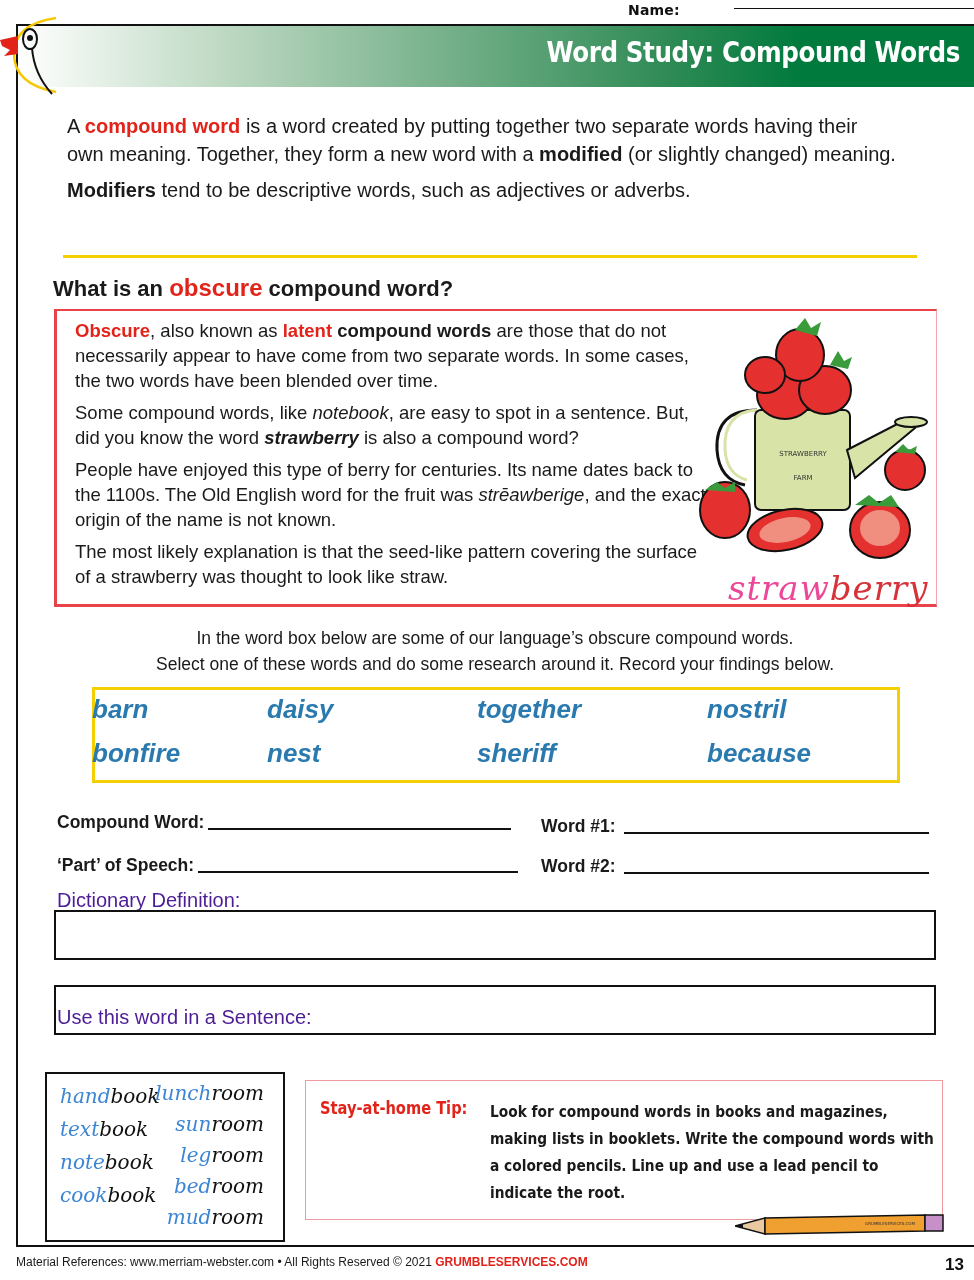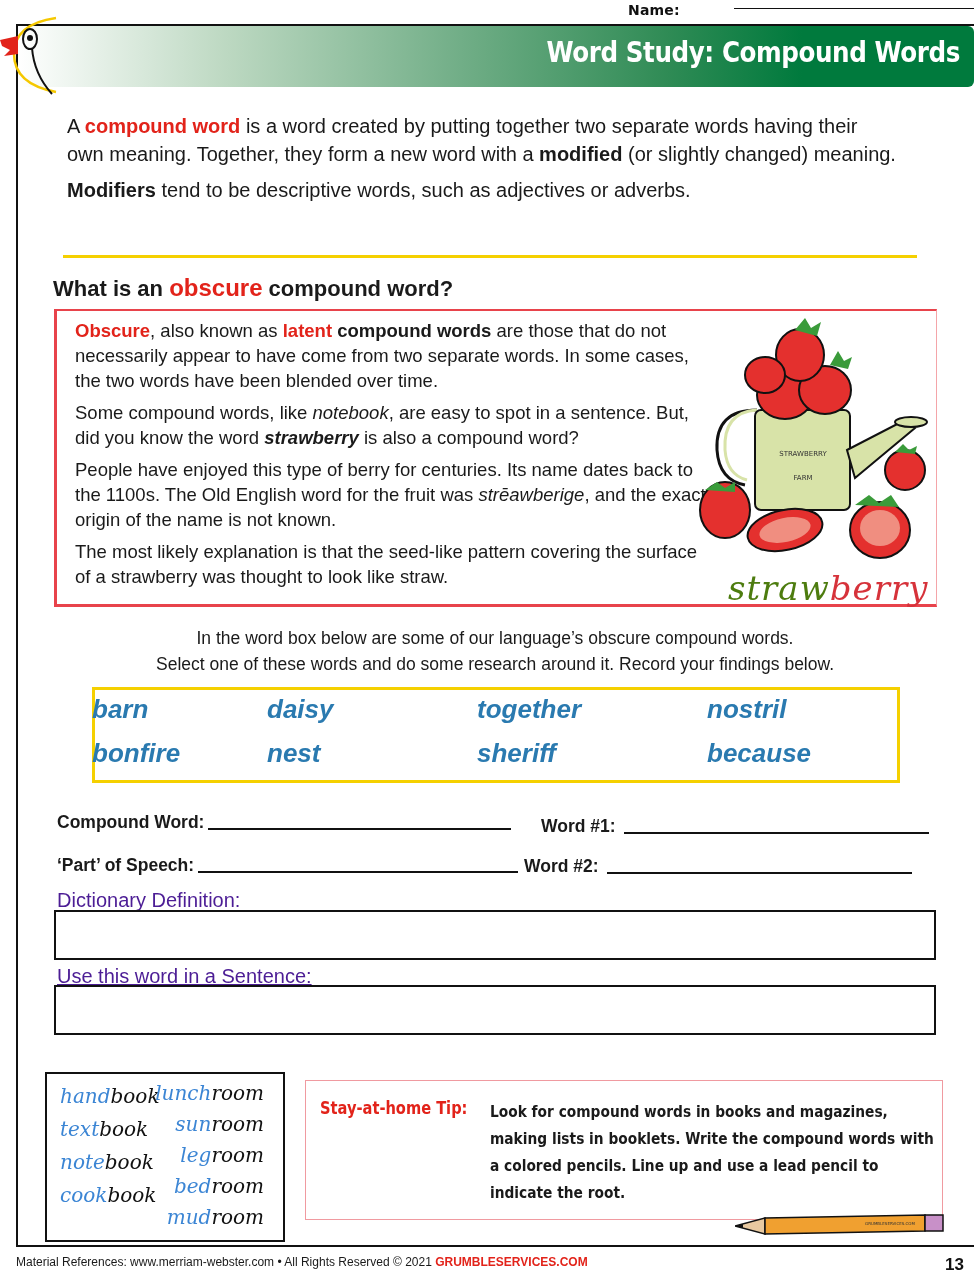--- a/index.html
+++ b/index.html
@@ -6,42 +6,42 @@
   html, body { width: 974px; height: 1280px; background: #ffffff; overflow: hidden; }
   body { position: relative; font-family: "Liberation Sans", "DejaVu Sans", sans-serif; color: #1a1a1a; }
 
   .name-row { position: absolute; top: 0; left: 600px; width: 374px; height: 20px; display: flex; align-items: center; gap: 44px; }
   .name-label { font-family: "DejaVu Sans", sans-serif; font-size: 14px; font-weight: bold; color: #111; margin-left: 28px; letter-spacing: 0.2px; }
   .name-line { flex: 1; border-bottom: 1.5px solid #111; margin-left: 10px; margin-bottom: 3px; }
 
   .page-frame { position: absolute; left: 16px; top: 24px; width: 960px; height: 1223px; border: 2px solid #111; border-right: none; }
 
   .header-bar { position: absolute; left: 18px; top: 26px; width: 956px; height: 61px;
-    background: linear-gradient(to right, #ffffff 0%, #bcd8c1 22%, #75b08a 45%, #2f8b55 68%, #007a3d 82%, #007a3d 100%); border-radius: 6px; }
+    background: linear-gradient(to right, #ffffff 0%, #bcd8c1 22%, #75b08a 45%, #2f8b55 68%, #007a3d 82%, #007a3d 100%); }
   .header-title { position: absolute; right: 14px; top: 10px; font-family: "DejaVu Sans", sans-serif; font-weight: bold; font-size: 28px; color: #ffffff; letter-spacing: -0.5px; transform: scaleX(0.88); transform-origin: right center; }
 
   .bird-logo { position: absolute; left: 0; top: 14px; width: 60px; height: 90px; }
 
   .intro { position: absolute; left: 67px; top: 112px; width: 830px; font-size: 20px; line-height: 28px; color: #1a1a1a; }
   .intro p { margin-bottom: 8px; }
   .red { color: #e2231a; font-weight: bold; }
   .b { font-weight: bold; }
   .yellow-rule { position: absolute; left: 63px; top: 255px; width: 854px; height: 3px; background: #f5d000; }
 
   .obscure-heading { position: absolute; left: 53px; top: 274px; font-size: 22px; font-weight: bold; color: #1a1a1a; }
   .obscure-heading .red { font-size: 24px; }
 
   .obscure-box { position: absolute; left: 54px; top: 309px; width: 883px; height: 298px; border: 3px solid #e8434b; border-right: 1px solid #f4a5a9; border-top-width: 2px; }
   .obscure-text { position: absolute; left: 75px; top: 318px; width: 640px; font-size: 18.5px; line-height: 25px; color: #1a1a1a; }
   .obscure-text p { margin-bottom: 7px; }
   .obscure-text i { font-style: italic; }
 
   .strawberry-art { position: absolute; left: 695px; top: 310px; width: 240px; height: 296px; }
   .strawberry-label { position: absolute; left: 728px; top: 568px; font-family: "DejaVu Serif", serif; font-style: italic; font-size: 34px; letter-spacing: 1px; }
-  .strawberry-label .g { color: #4d7c0f; }
+  .strawberry-label .g { color: #ec4899; }
   .strawberry-label .r { color: #d6323a; margin-top: 25px; }
 
   .instructions { position: absolute; left: 60px; top: 625px; width: 870px; text-align: center; font-size: 17.5px; font-weight: normal; line-height: 26px; color: #1a1a1a; }
 
   .word-box { position: absolute; left: 92px; top: 687px; width: 808px; height: 96px; border: 3px solid #f5d000; }
   .word-grid { position: absolute; left: 92px; top: 692px; width: 808px; display: grid; grid-template-columns: 175px 210px 230px 195px; row-gap: 10px; }
   .word { font-size: 26px; font-style: italic; font-weight: bold; color: #2a7ab0; text-align: left; line-height: 34px; }
 
   .field-row { position: absolute; font-size: 17.5px; font-weight: bold; color: #1a1a1a; display: flex; align-items: flex-end; }
   .field-line { border-bottom: 2px solid #111; margin-left: 4px; margin-bottom: 3px; height: 1px; }
@@ -158,28 +158,28 @@
   <span class="field-line" style="width:303px;"></span>
 </div>
 <div class="field-row" style="left:541px; top:816px;">
   <span>Word #1:</span>
   <span class="field-line" style="width:305px; margin-left:8px;"></span>
 </div>
 <div class="field-row" style="left:57px; top:855px;">
   <span>‘Part’ of Speech:</span>
   <span class="field-line" style="width:320px;"></span>
 </div>
-<div class="field-row" style="left:524px; top:856px;">
+<div class="field-row" style="left:541px; top:856px;">
   <span>Word #2:</span>
   <span class="field-line" style="width:305px; margin-left:8px;"></span>
 </div>
 
 <div class="sub-label" style="left:57px; top:889px;">Dictionary Definition:</div>
 <div class="answer-box" style="top:910px;"></div>
-<div class="sub-label" style="left:57px; top:965px;text-decoration:underline;">Use this word in a Sentence:</div>
+<div class="sub-label" style="left:57px; top:1006px;">Use this word in a Sentence:</div>
 <div class="answer-box" style="top:985px;"></div>
 
 <div class="examples-box"></div>
 <div class="ex-col" style="left:60px; top:1080px;">
   <div><span class="pre">hand</span><span class="suf">book</span></div>
   <div><span class="pre">text</span><span class="suf">book</span></div>
   <div><span class="pre">note</span><span class="suf">book</span></div>
   <div><span class="pre">cook</span><span class="suf">book</span></div>
 </div>
 <div class="ex-col ex-right" style="right:710px; top:1078px; line-height:31px;">

